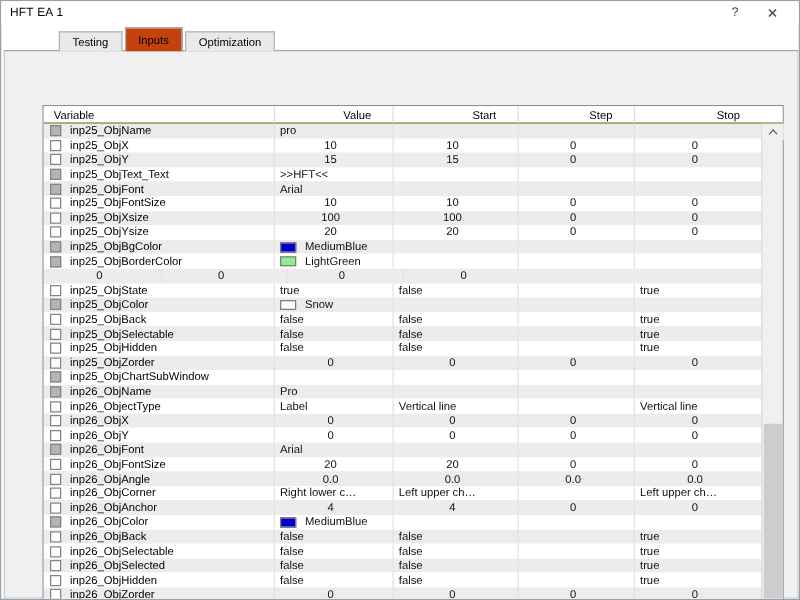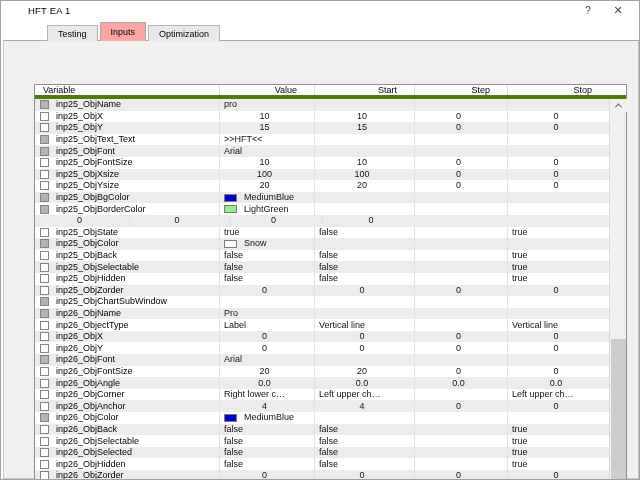--- a/index.html
+++ b/index.html
@@ -5,41 +5,41 @@
   * { margin:0; padding:0; box-sizing:border-box; }
   html,body { width:640px; height:480px; background:#d8d8d8; }
   body { font-family:"Liberation Sans", sans-serif; font-size:9px; color:#111; }
 
   .dialog { position:absolute; left:0; top:0; width:640px; height:480px;
             background:#ffffff; border:1px solid #9aa0a6; overflow:hidden; }
 
   
   .titlebar { position:absolute; left:0; top:0; width:100%; height:19px; background:#ffffff;
               display:flex; align-items:center; }
-  .title { padding-left:27px; font-size:9.5px; color:#000; letter-spacing:.2px; }
+  .title { padding-left:7px; font-size:9.5px; color:#000; letter-spacing:.2px; }
   .tb-controls { margin-left:auto; display:flex; align-items:center; }
   .tb-btn { width:30px; height:18px; display:flex; align-items:center; justify-content:center;
             color:#444; font-size:10px; cursor:default; }
   .tb-btn.close { margin-right:6px; font-size:11px; }
 
   
   .tabstrip { position:absolute; left:6px; top:21px; height:19px; display:flex; align-items:flex-end; z-index:3;padding-left:40px; }
   .tab { height:16px; padding:0 10px; display:flex; align-items:center; background:#e9e9e9;
          border:1px solid #b4b4b4; border-bottom:none; margin-right:2px; color:#000; }
-  .tab.active { height:19px; background:#fca5a5; border:1px solid #a8a8a8; border-bottom:none;
+  .tab.active { height:19px; background:#c2410c; border:1px solid #a8a8a8; border-bottom:none;
                 position:relative; z-index:4; }
 
   
   .page { position:absolute; left:2px; top:39px; width:636px; height:439px;
           background:#f0f0f0; border:1px solid #c9c9c9; border-top:1px solid #a8a8a8; }
 
   
   .grid { position:absolute; left:30px; top:43px; width:593px; height:410px;
           background:#ffffff; border:1px solid #8a8f94; display:flex; flex-direction:column; }
-  .grid-header { display:flex; height:14px; background:#ffffff; border-bottom:4px solid #4d7c0f; flex:none; }
+  .grid-header { display:flex; height:14px; background:#ffffff; border-bottom:1px solid #4d7c0f; flex:none; }
   .hcell { display:flex; align-items:center; overflow:hidden; white-space:nowrap;
            border-right:1px solid #dcdcdc; color:#000; }
   .hcell:last-child { border-right:none; }
   .hcell.left { justify-content:flex-start; padding-left:8px; }
   .hcell.right { justify-content:flex-end; padding-right:17px; }
 
   .grid-main { display:flex; flex:1; min-height:0; }
   .grid-body { width:574px; display:flex; flex-direction:column; }
 
   .row { display:flex; height:11.6px; flex:none; background:#ffffff; }

